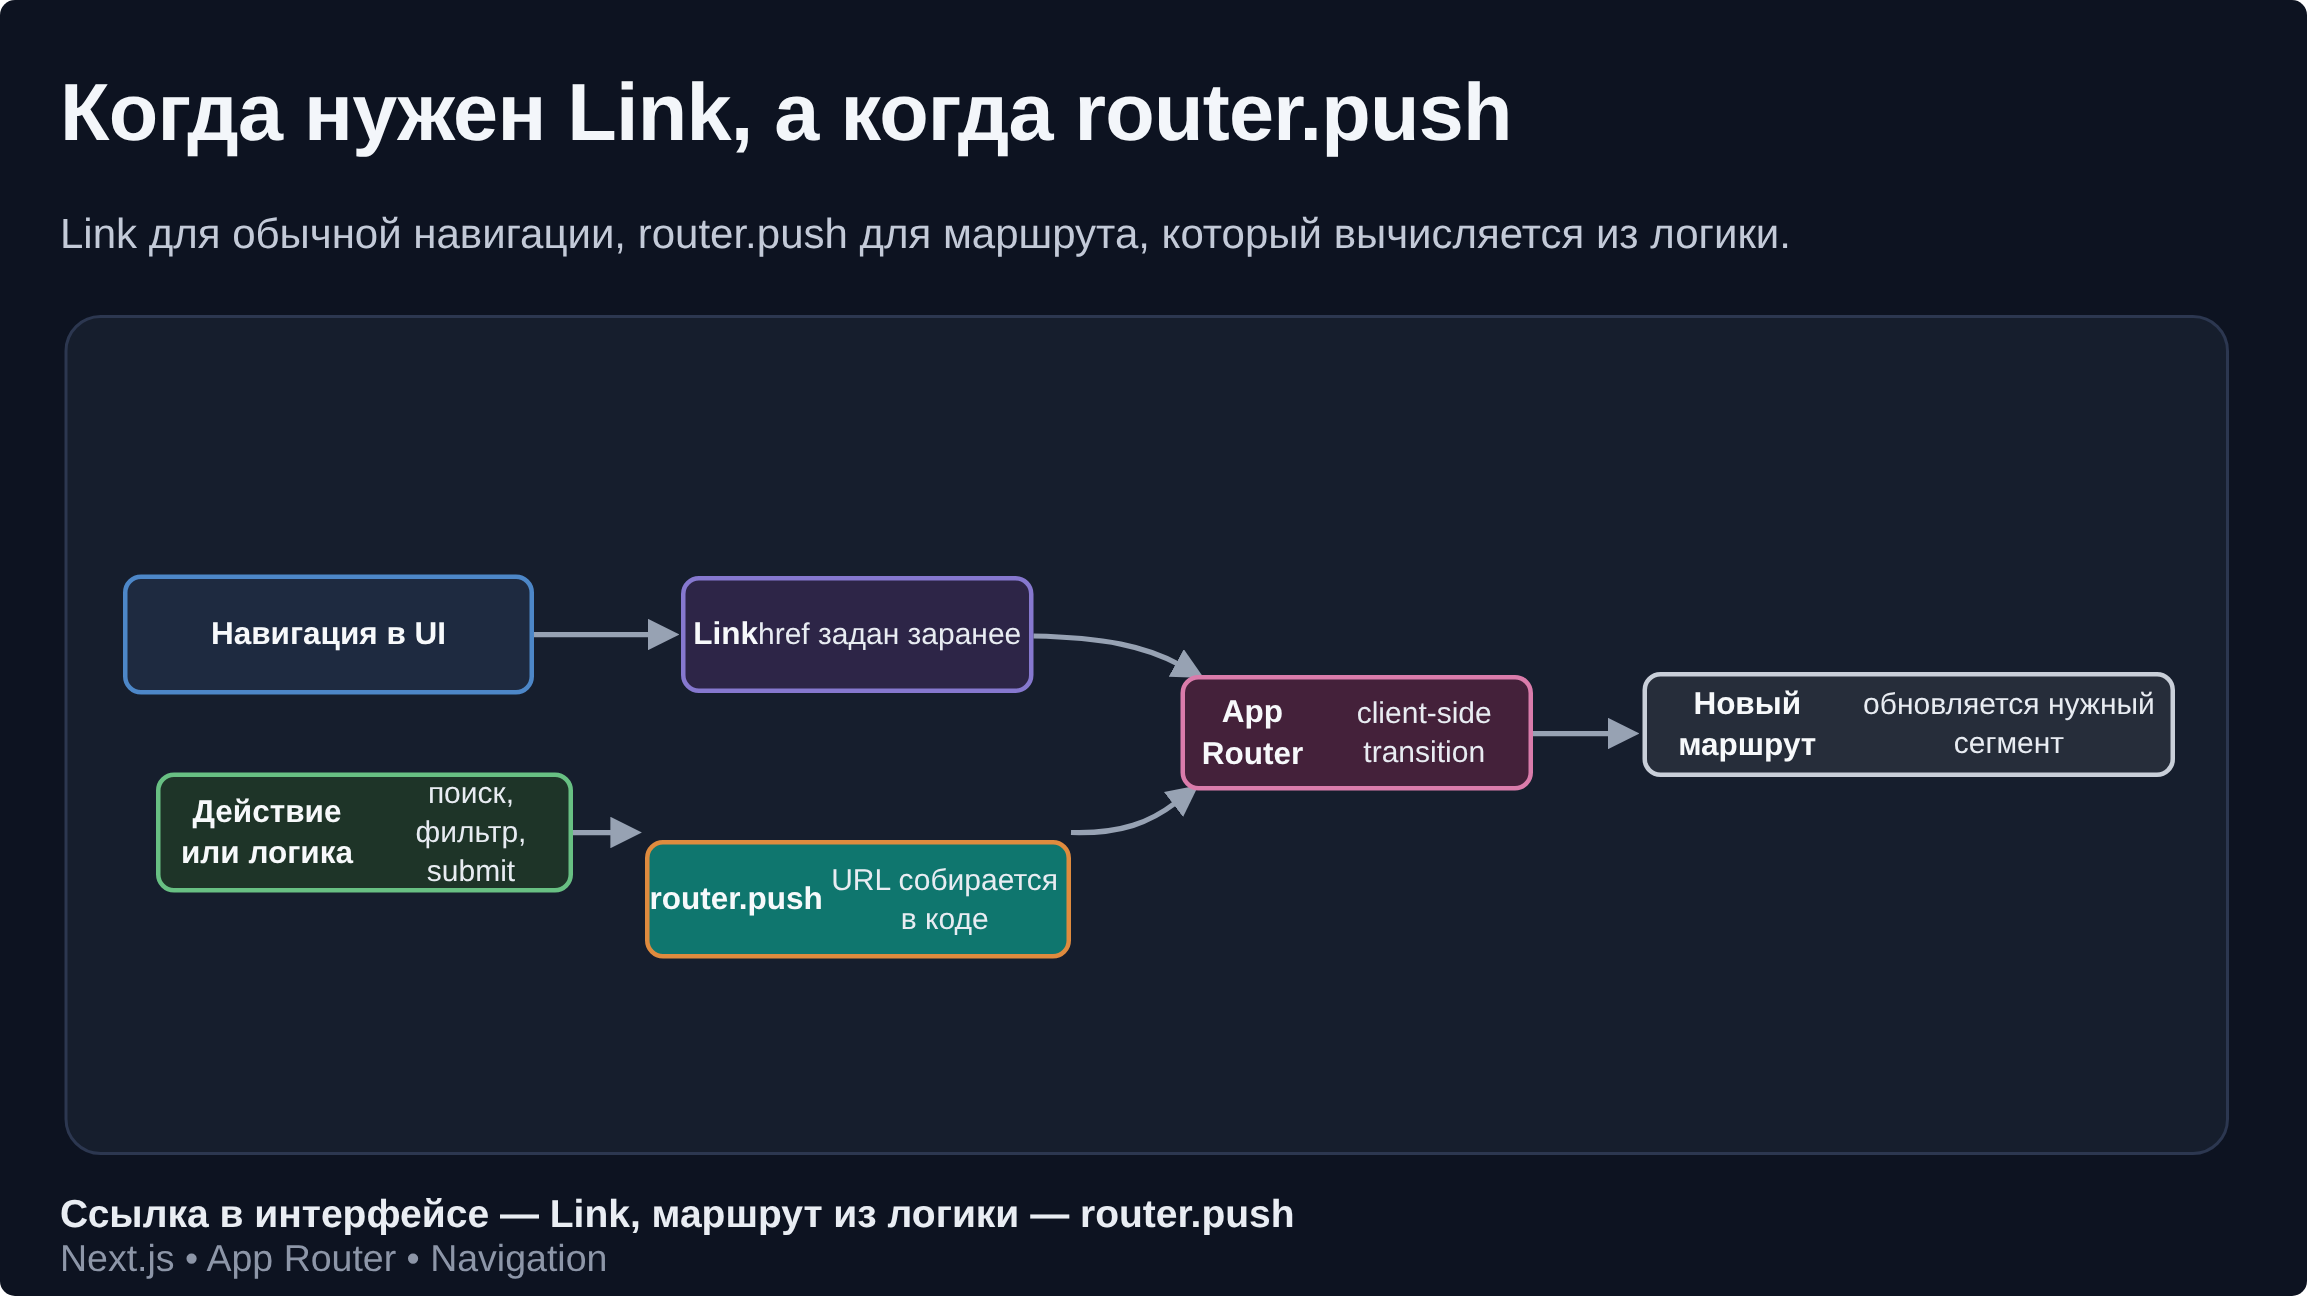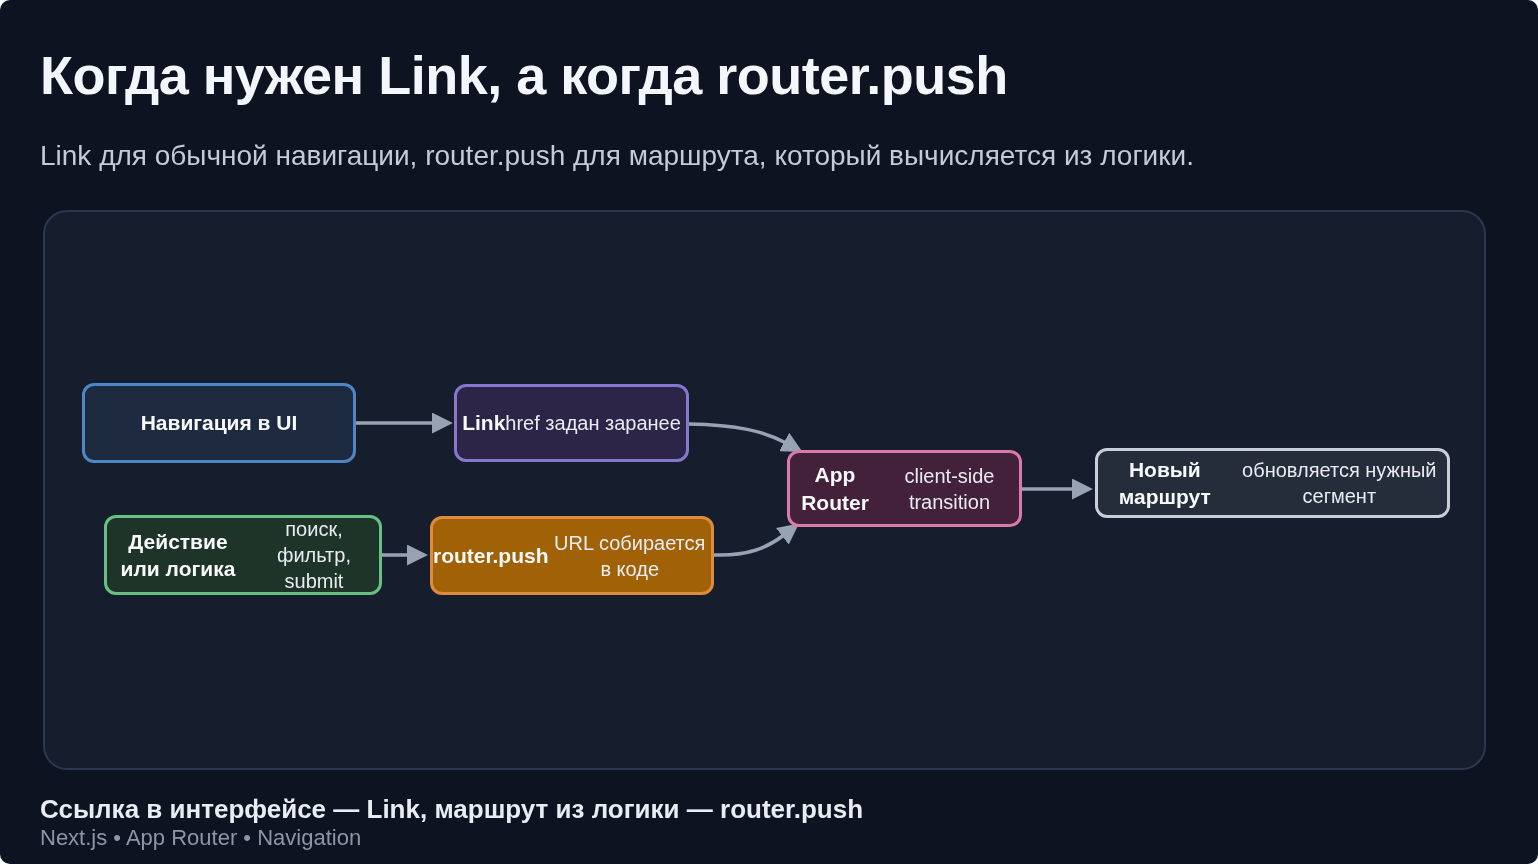--- a/index.html
+++ b/index.html
@@ -53,21 +53,21 @@
   .node-1 { left: 409px;  top: 172px; width: 235px; height: 78px; }
   .node-2 { left: 35px;   top: 303px; width: 278px; height: 80px; margin-left: 24px; }
   .node-3 { left: 385px;  top: 304px; width: 284px; height: 79px; }
   .node-4 { left: 742px;  top: 238px; width: 235px; height: 77px; }
   .node-5 { left: 1050px; top: 236px; width: 355px; height: 70px; }
   .footer {
     position: absolute; left: 40px; right: 54px; top: 794px;
     display: flex; justify-content: space-between; align-items: baseline; flex-direction: column;
   }
   .footer-note { font-size: 26px; font-weight: 700; color: #e9edf3; }
-  .footer-meta { font-size: 22px; font-weight: 400; color: #8d96a8; text-align: right; }
+  .footer-meta { font-size: 25px; font-weight: 400; color: #8d96a8; text-align: right; }
 </style>
 </head>
 <body>
 
 <div class="page">
 
   <h1 class="page-title">Когда нужен Link, а когда router.push</h1>
   <p class="page-subtitle">Link для обычной навигации, router.push для маршрута, который вычисляется из логики.</p>
 
   <div class="panel">
@@ -92,21 +92,21 @@
     <div class="node node-1" style="border-color: rgb(134, 120, 207); background: rgb(45, 37, 71);">
       <div class="node-title">Link</div>
       <div class="node-sub">href задан заранее</div>
     </div>
 
     <div class="node node-2" style="border-color: rgb(104, 192, 131); background: rgb(30, 52, 40);">
       <div class="node-title">Действие или логика</div>
       <div class="node-sub">поиск, фильтр, submit</div>
     </div>
 
-    <div class="node node-3" style="border-color: rgb(223, 139, 62); background: #a16207;">
+    <div class="node node-3" style="border-color: rgb(223, 139, 62); background: #0f766e; margin-top: 44px;">
       <div class="node-title">router.push</div>
       <div class="node-sub">URL собирается в коде</div>
     </div>
 
     <div class="node node-4" style="border-color: rgb(218, 124, 171); background: rgb(68, 33, 58);">
       <div class="node-title">App Router</div>
       <div class="node-sub">client-side transition</div>
     </div>
 
     <div class="node node-5" style="border-color: rgb(201, 207, 217); background: rgb(38, 45, 58);">

